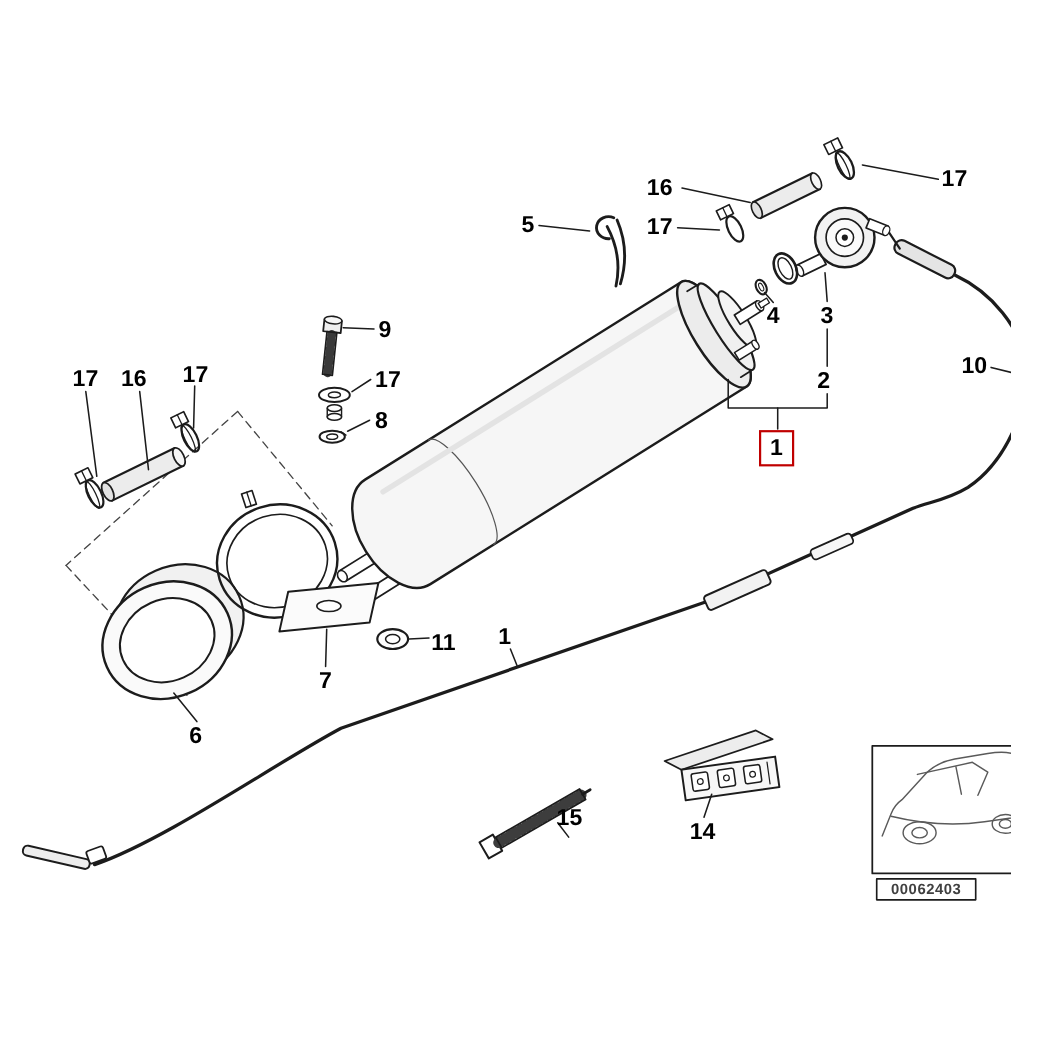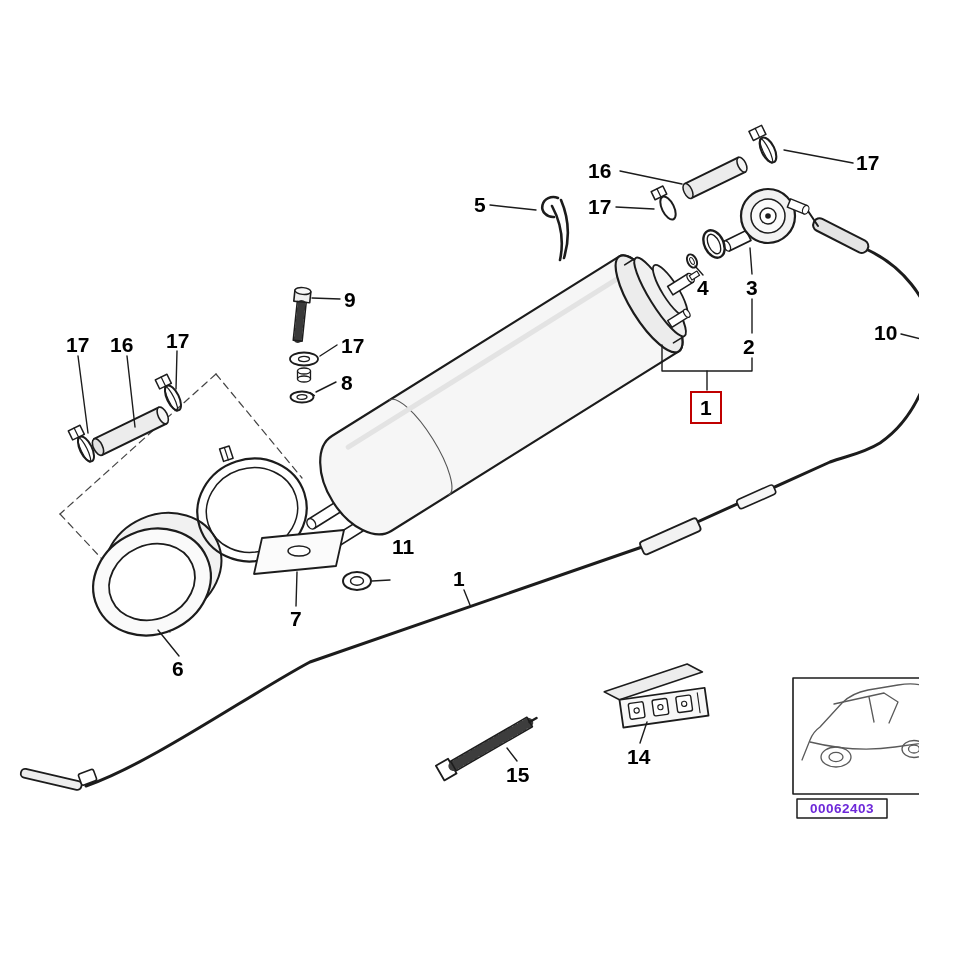--- a/index.html
+++ b/index.html
@@ -3,21 +3,21 @@
 <meta charset="utf-8">
 <style>
   html,body{margin:0;padding:0;background:#fff;}
   .stage{position:relative;width:919px;height:960px;background:#fff;overflow:hidden;
          font-family:"Liberation Sans",sans-serif;}
   .stage svg{position:absolute;left:0;top:0;}
   .callout{position:absolute;font-weight:bold;font-size:21px;line-height:1;color:#000;
            user-select:none;white-space:nowrap;}
   .callout.selected{border:2.5px solid #c00000;padding:4px 8px;background:#fff;}
   .inset-code{position:absolute;left:797px;top:801px;width:90px;text-align:center;
-              font-weight:bold;font-size:13.5px;color:#6d28d9;letter-spacing:.5px;}
+              font-weight:bold;font-size:13.5px;color:#404040;letter-spacing:.5px;}
 </style>
 </head>
 <body>
 
 <div class="stage">
 
   <svg width="960" height="960" viewBox="0 0 960 960">
     <g stroke="#1c1c1c" fill="none" stroke-linecap="round" stroke-linejoin="round">
 
       <g stroke="#444" stroke-width="1.2" stroke-dasharray="7 5">
@@ -241,26 +241,26 @@
 
   <div class="callout" style="left:588px;top:160px">16</div>
   <div class="callout" style="left:856px;top:152px">17</div>
   <div class="callout" style="left:474px;top:194px">5</div>
   <div class="callout" style="left:588px;top:196px">17</div>
   <div class="callout" style="left:697px;top:277px">4</div>
   <div class="callout" style="left:746px;top:277px">3</div>
   <div class="callout" style="left:743px;top:336px">2</div>
   <div class="callout selected" style="left:690px;top:391px">1</div>
   <div class="callout" style="left:874px;top:322px">10</div>
-  <div class="callout" style="left:392px;top:536px">11</div>
+  <div class="callout" style="left:392px;top:574px">11</div>
   <div class="callout" style="left:453px;top:568px">1</div>
   <div class="callout" style="left:290px;top:608px">7</div>
   <div class="callout" style="left:172px;top:658px">6</div>
   <div class="callout" style="left:627px;top:746px">14</div>
-  <div class="callout" style="left:506px;top:764px">15</div>
+  <div class="callout" style="left:506px;top:733px">15</div>
   <div class="callout" style="left:344px;top:289px">9</div>
   <div class="callout" style="left:341px;top:335px">17</div>
   <div class="callout" style="left:341px;top:372px">8</div>
   <div class="callout" style="left:66px;top:334px">17</div>
   <div class="callout" style="left:110px;top:334px">16</div>
   <div class="callout" style="left:166px;top:330px">17</div>
 
   <div class="inset-code">00062403</div>
 
 </div>

